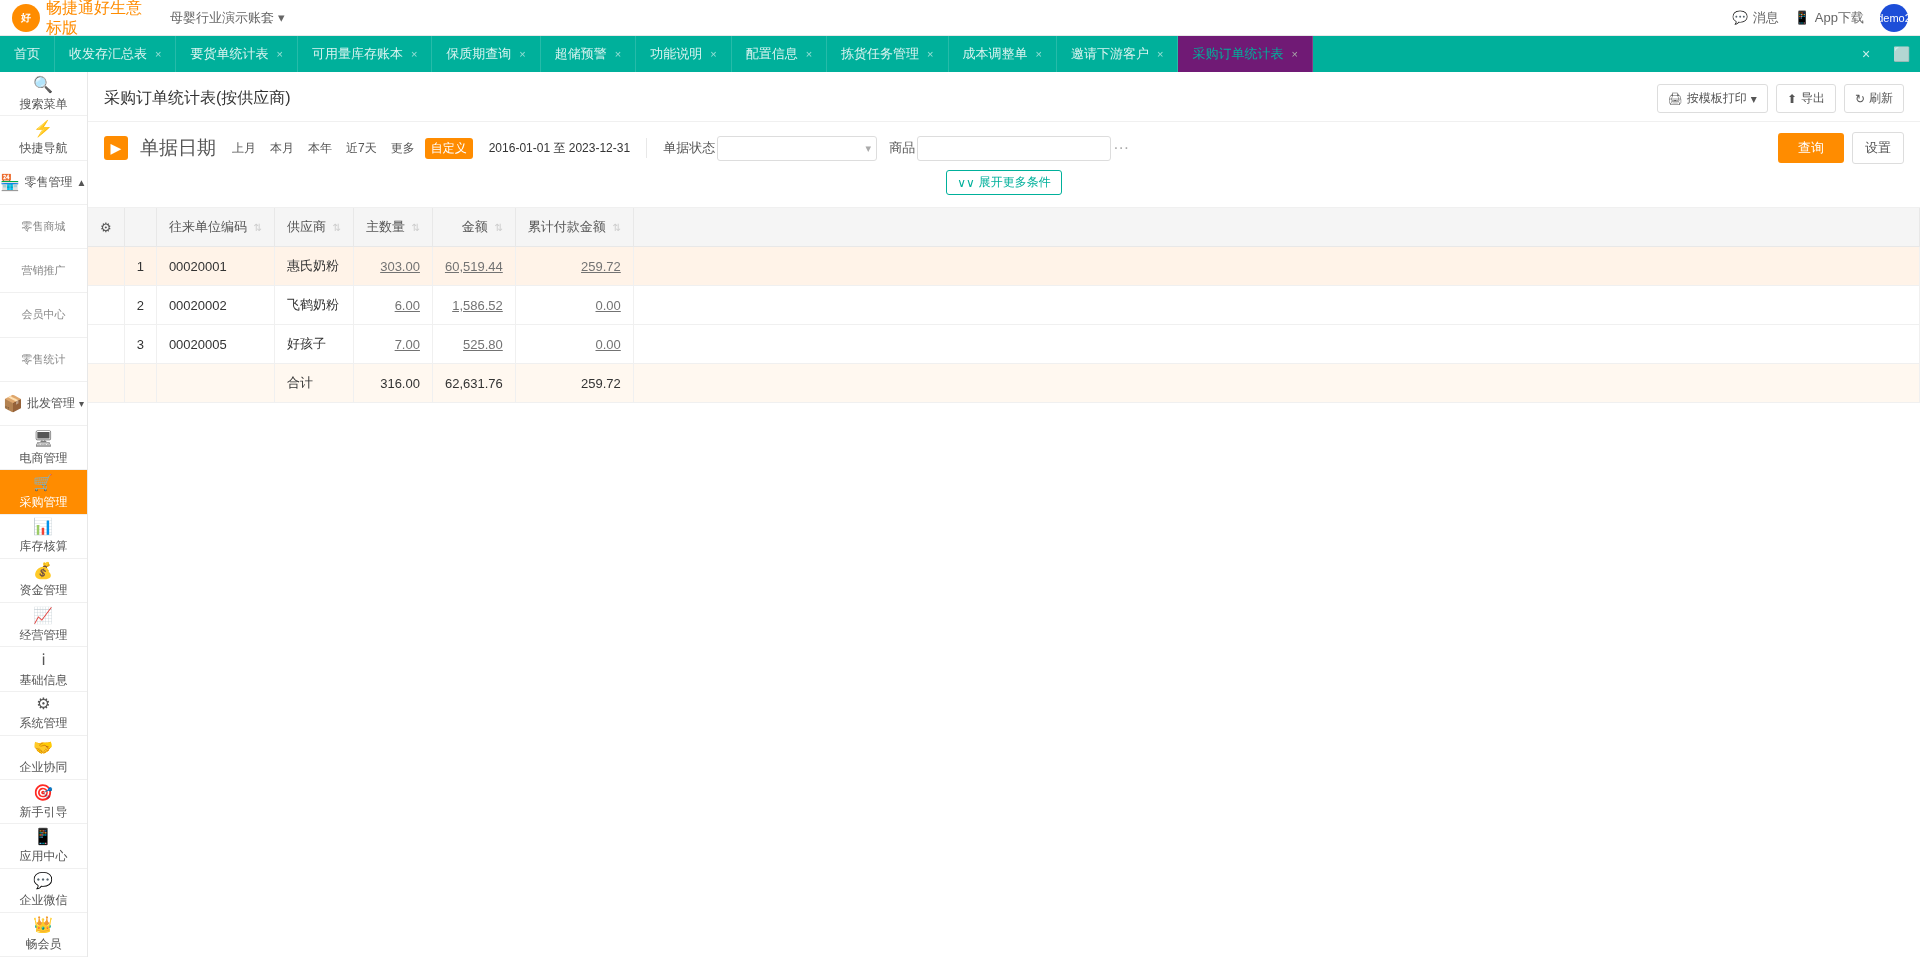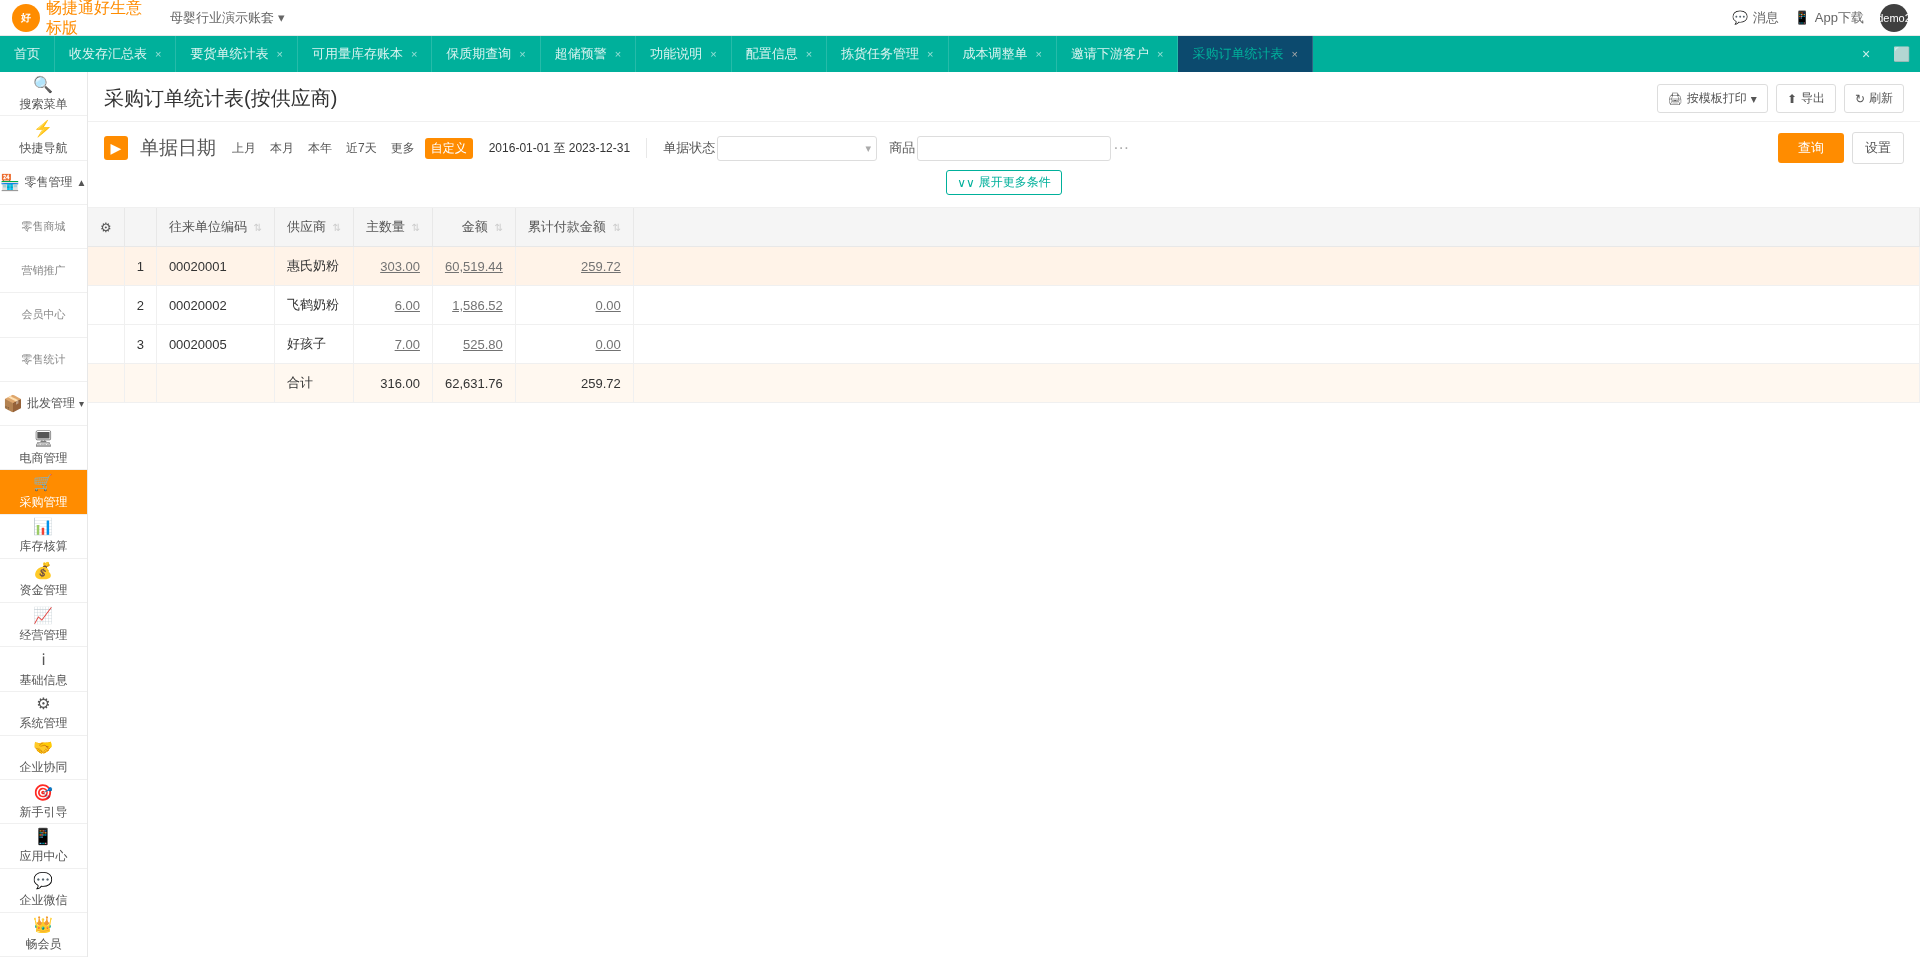--- a/index.html
+++ b/index.html
@@ -7,26 +7,26 @@
 
     
     .top-bar { height: 36px; background: #fff; display: flex; align-items: center; justify-content: space-between; padding: 0 12px; border-bottom: 1px solid #e8e8e8; flex-shrink: 0; }
     .top-bar-left { display: flex; align-items: center; gap: 8px; }
     .logo-area { display: flex; align-items: center; gap: 6px; }
     .logo-icon { width: 28px; height: 28px; background: #ff8c00; border-radius: 50%; display: flex; align-items: center; justify-content: center; color: white; font-size: 10px; font-weight: bold; }
     .logo-text { font-size: 16px; color: #ff8c00; line-height: 1.2; }
     .dropdown-selector { display: flex; align-items: center; gap: 4px; color: #666; font-size: 13px; cursor: pointer; margin-left: 20px; }
     .top-bar-right { display: flex; align-items: center; gap: 16px; }
     .top-bar-btn { display: flex; align-items: center; gap: 4px; color: #666; font-size: 13px; cursor: pointer; }
-    .avatar { width: 28px; height: 28px; background: #404040; border-radius: 50%; display: flex; align-items: center; justify-content: center; color: white; font-size: 11px; }
+    .avatar { width: 28px; height: 28px; background: #1d4ed8; border-radius: 50%; display: flex; align-items: center; justify-content: center; color: white; font-size: 11px; }
 
     
     .nav-tabs { height: 36px; background: #00b09b; display: flex; align-items: center; padding: 0 0; flex-shrink: 0; overflow: hidden; }
     .nav-tab { height: 48px; padding: 0 14px; display: flex; align-items: center; gap: 4px; color: rgba(255,255,255,0.85); font-size: 13px; cursor: pointer; white-space: nowrap; border-right: 1px solid rgba(255,255,255,0.15); flex-shrink: 0; }
-    .nav-tab.active { background: #0c4a6e; color: #00b09b; border-bottom: none; }
+    .nav-tab.active { background: #701a75; color: #00b09b; border-bottom: none; }
     .nav-tab .close-icon { font-size: 11px; color: rgba(255,255,255,0.6); margin-left: 4px; }
     .nav-tab.active .close-icon { color: #aaa; }
     .nav-tabs-actions { margin-left: auto; display: flex; align-items: center; gap: 0; }
     .nav-action-btn { width: 36px; height: 36px; display: flex; align-items: center; justify-content: center; color: rgba(255,255,255,0.8); cursor: pointer; font-size: 14px; }
 
     
     .main-layout { display: flex; flex: 1; overflow: hidden; }
 
     
     .sidebar { width: 88px; background: #fff; border-right: 1px solid #e8e8e8; display: flex; flex-direction: column; overflow-y: auto; flex-shrink: 0; }
@@ -34,21 +34,21 @@
     .sidebar-item.active { background: #ff8c00; color: #fff; }
     .sidebar-item .icon { font-size: 16px; }
     .sidebar-item.has-arrow { flex-direction: row; justify-content: center; gap: 4px; }
     .sidebar-arrow { font-size: 10px; }
 
     
     .content-area { flex: 1; display: flex; flex-direction: column; overflow: hidden; }
 
     
     .page-header { padding: 12px 16px 8px; display: flex; align-items: center; justify-content: space-between; background: #fff; border-bottom: 1px solid #f0f0f0; flex-shrink: 0; }
-    .page-title { font-size: 20px; font-weight: 500; color: #333; }
+    .page-title { font-size: 16px; font-weight: 500; color: #333; }
     .page-actions { display: flex; align-items: center; gap: 8px; }
     .btn-print { display: flex; align-items: center; gap: 4px; padding: 5px 10px; border: 1px solid #ddd; border-radius: 3px; background: #fff; color: #555; font-size: 12px; cursor: pointer; }
     .btn-export { display: flex; align-items: center; gap: 4px; padding: 5px 10px; border: 1px solid #ddd; border-radius: 3px; background: #fff; color: #555; font-size: 12px; cursor: pointer; }
     .btn-refresh { display: flex; align-items: center; gap: 4px; padding: 5px 10px; border: 1px solid #ddd; border-radius: 3px; background: #fff; color: #555; font-size: 12px; cursor: pointer; }
 
     
     .filter-area { background: #fff; padding: 10px 16px; border-bottom: 1px solid #f0f0f0; flex-shrink: 0; }
     .filter-row { display: flex; align-items: center; gap: 12px; }
     .filter-toggle-btn { width: 24px; height: 24px; background: #ff8c00; border-radius: 3px; display: flex; align-items: center; justify-content: center; color: white; font-size: 14px; cursor: pointer; flex-shrink: 0; }
     .filter-label { color: #555; font-size: 19px; white-space: nowrap; flex-shrink: 0; }

